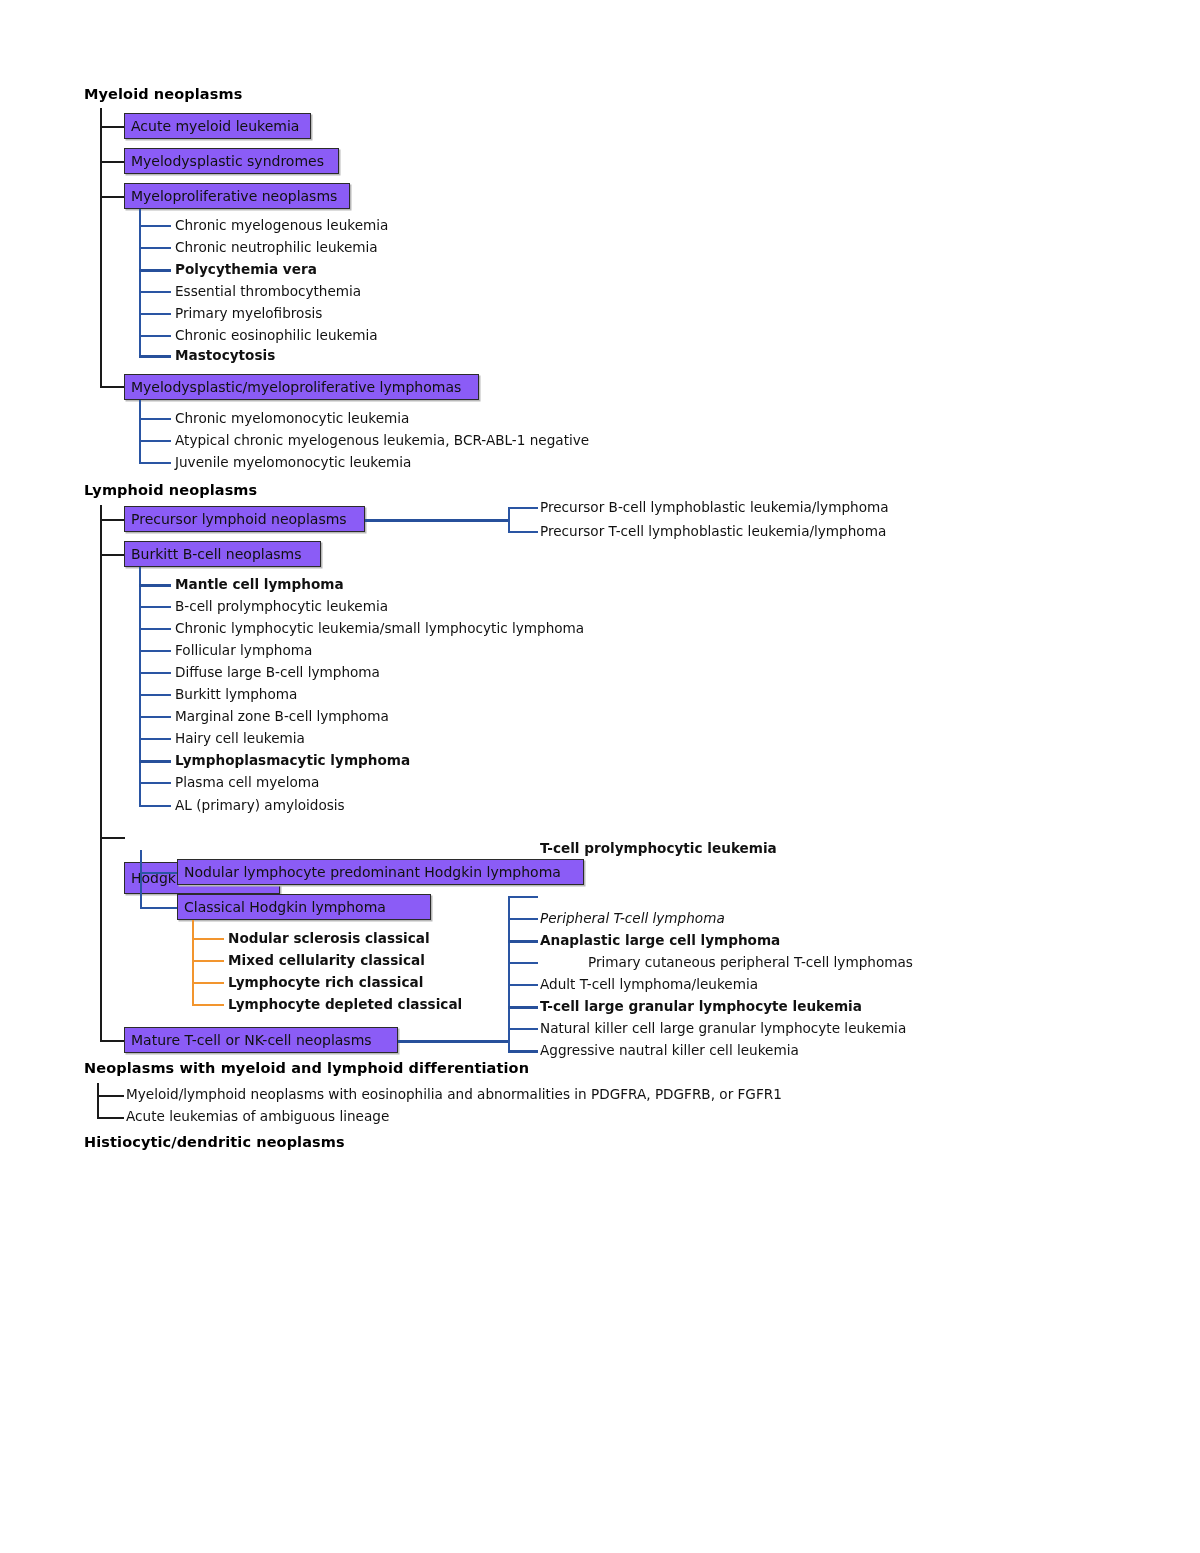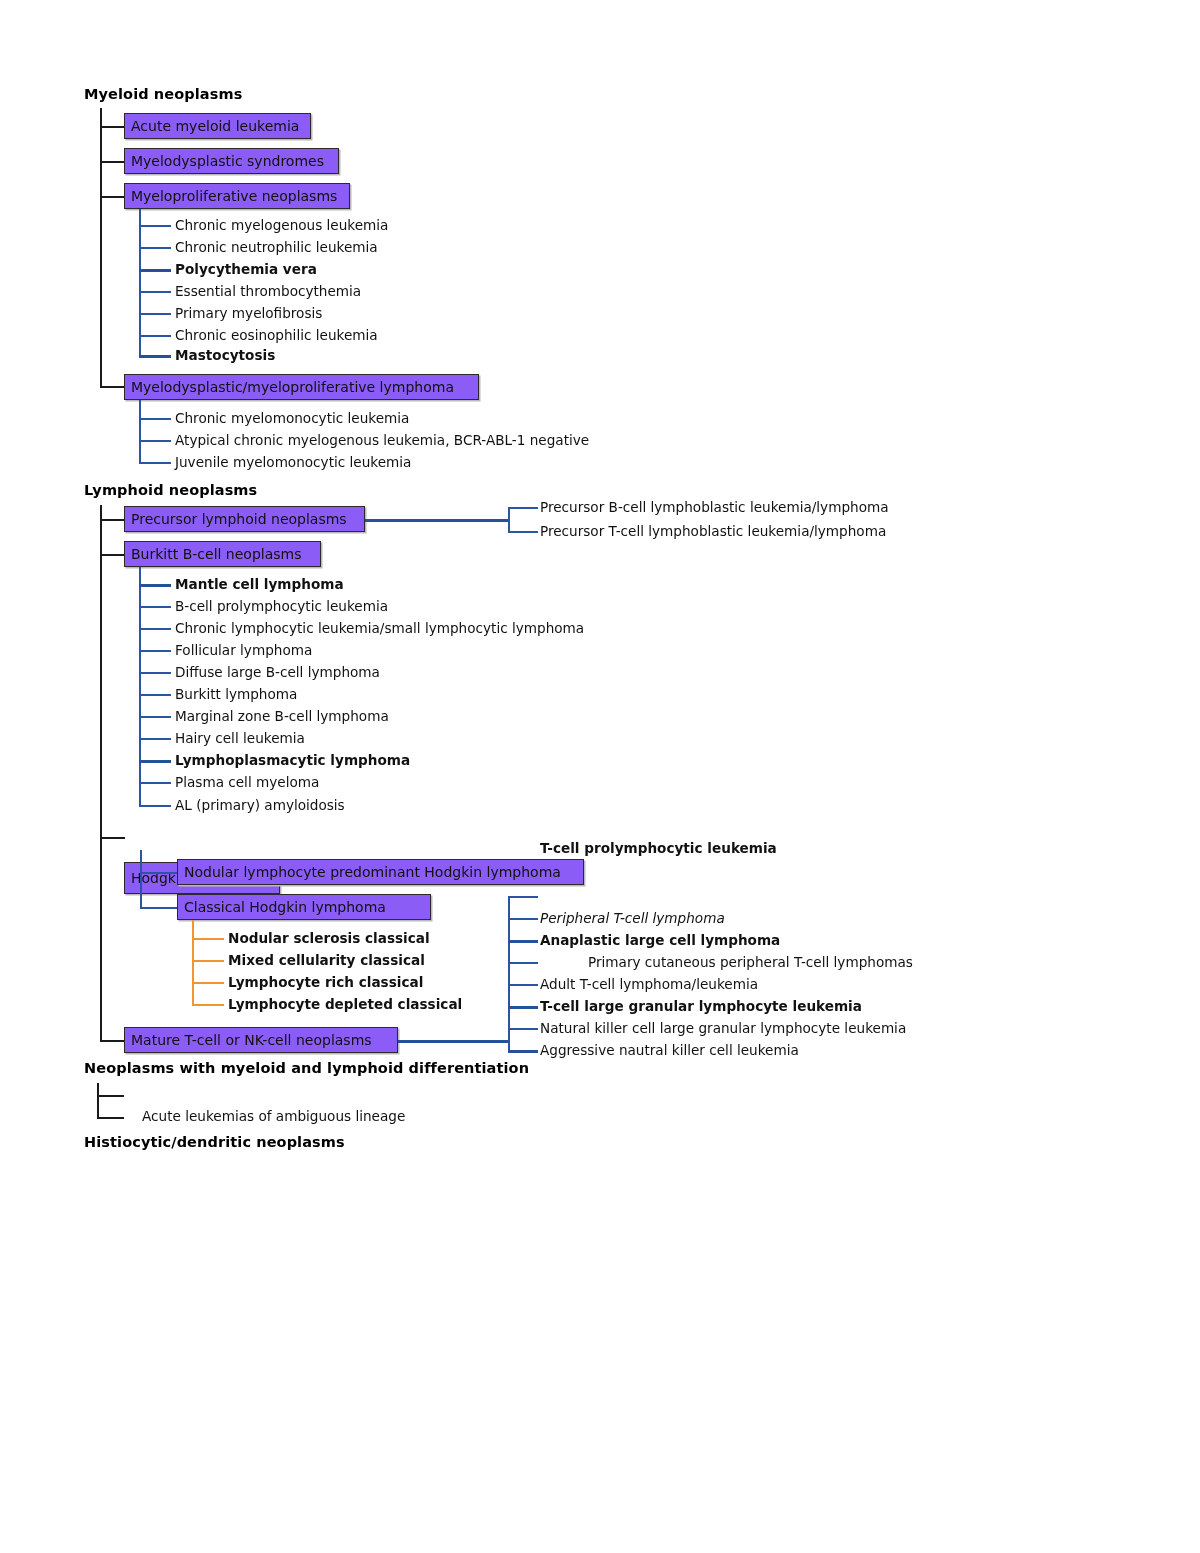--- a/index.html
+++ b/index.html
@@ -121,21 +121,21 @@
 
   <div class="ln ln-h-blue" style="left:139px; top:313px; width:32px;"></div>
   <div class="leaf-label" style="left:175px; top:305px;">Primary myelofibrosis</div>
 
   <div class="ln ln-h-blue" style="left:139px; top:335px; width:32px;"></div>
   <div class="leaf-label" style="left:175px; top:327px;">Chronic eosinophilic leukemia</div>
 
   <div class="ln ln-h-blue-thick" style="left:139px; top:355px; width:32px;"></div>
   <div class="leaf-label bolder" style="left:175px; top:347px;">Mastocytosis</div>
 
-  <div class="node-box" style="left:124px; top:374px; width:355px; height:26px;">Myelodysplastic/myeloproliferative lymphoma</div>
+  <div class="node-box" style="left:124px; top:374px; width:355px; height:26px;">Myelodysplastic/myeloproliferative lymphomas</div>
 
   <div class="ln ln-v-blue" style="left:139px; top:400px; height:62px;"></div>
 
   <div class="ln ln-h-blue" style="left:139px; top:418px; width:32px;"></div>
   <div class="leaf-label" style="left:175px; top:410px;">Chronic myelomonocytic leukemia</div>
 
   <div class="ln ln-h-blue" style="left:139px; top:440px; width:32px;"></div>
   <div class="leaf-label" style="left:175px; top:432px;">Atypical chronic myelogenous leukemia, BCR-ABL-1 negative</div>
 
   <div class="ln ln-h-blue" style="left:139px; top:462px; width:32px;"></div>
@@ -249,19 +249,20 @@
   <div class="leaf-label" style="left:540px; top:1020px;">Natural killer cell large granular lymphocyte leukemia</div>
 
   <div class="ln ln-h-blue-thick" style="left:508px; top:1050px; width:30px;"></div>
   <div class="leaf-label" style="left:540px; top:1042px;">Aggressive nautral killer cell leukemia</div>
 
   <div class="section-head" style="left:84px; top:1060px;">Neoplasms with myeloid and lymphoid differentiation</div>
 
   <div class="ln ln-v-black" style="left:97px; top:1083px; height:35px;"></div>
 
   <div class="ln ln-h-black" style="left:97px; top:1095px; width:27px;"></div>
+  <div class="leaf-label" style="left:126px; top:1086px;">Myeloid/lymphoid neoplasms with eosinophilia and abnormalities in PDGFRA, PDGFRB, or FGFR1</div>
 
   <div class="ln ln-h-black" style="left:97px; top:1117px; width:27px;"></div>
-  <div class="leaf-label" style="left:142px; top:1108px;">Acute leukemias of ambiguous lineage</div>
+  <div class="leaf-label" style="left:126px; top:1108px;">Acute leukemias of ambiguous lineage</div>
 
   <div class="section-head" style="left:84px; top:1134px;">Histiocytic/dendritic neoplasms</div>
 
 </div>
 
 </body></html>

